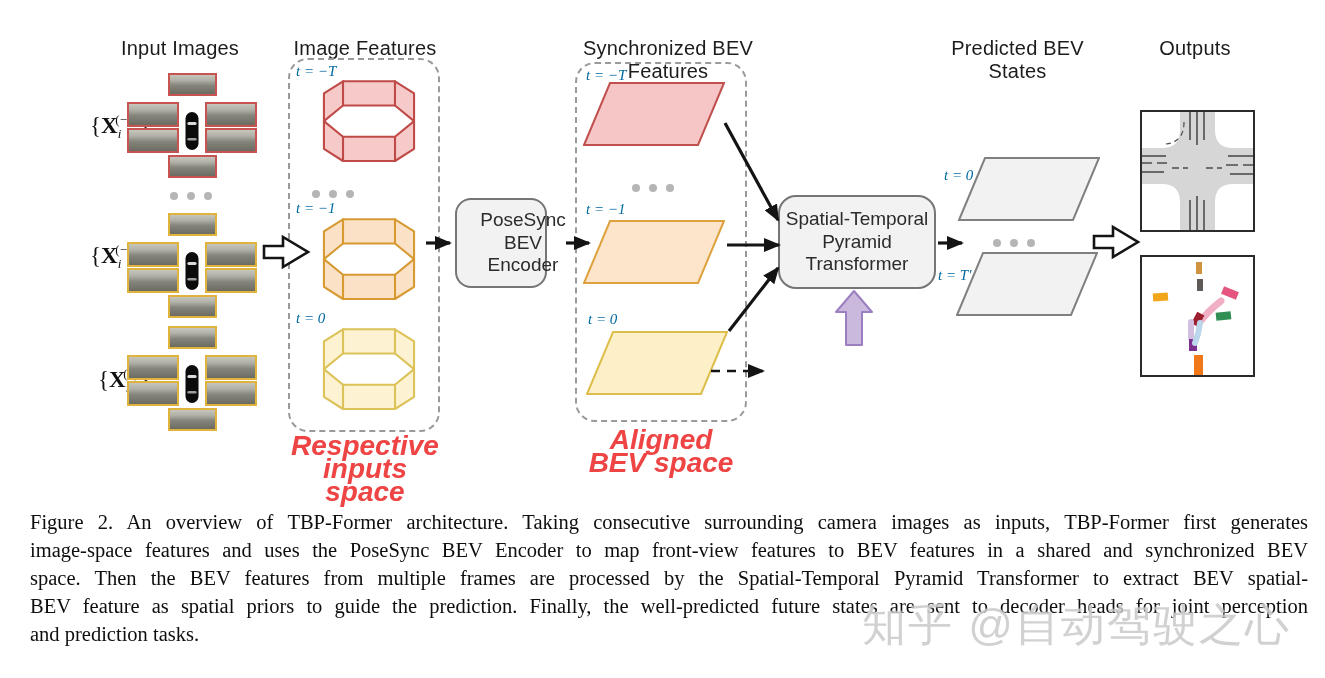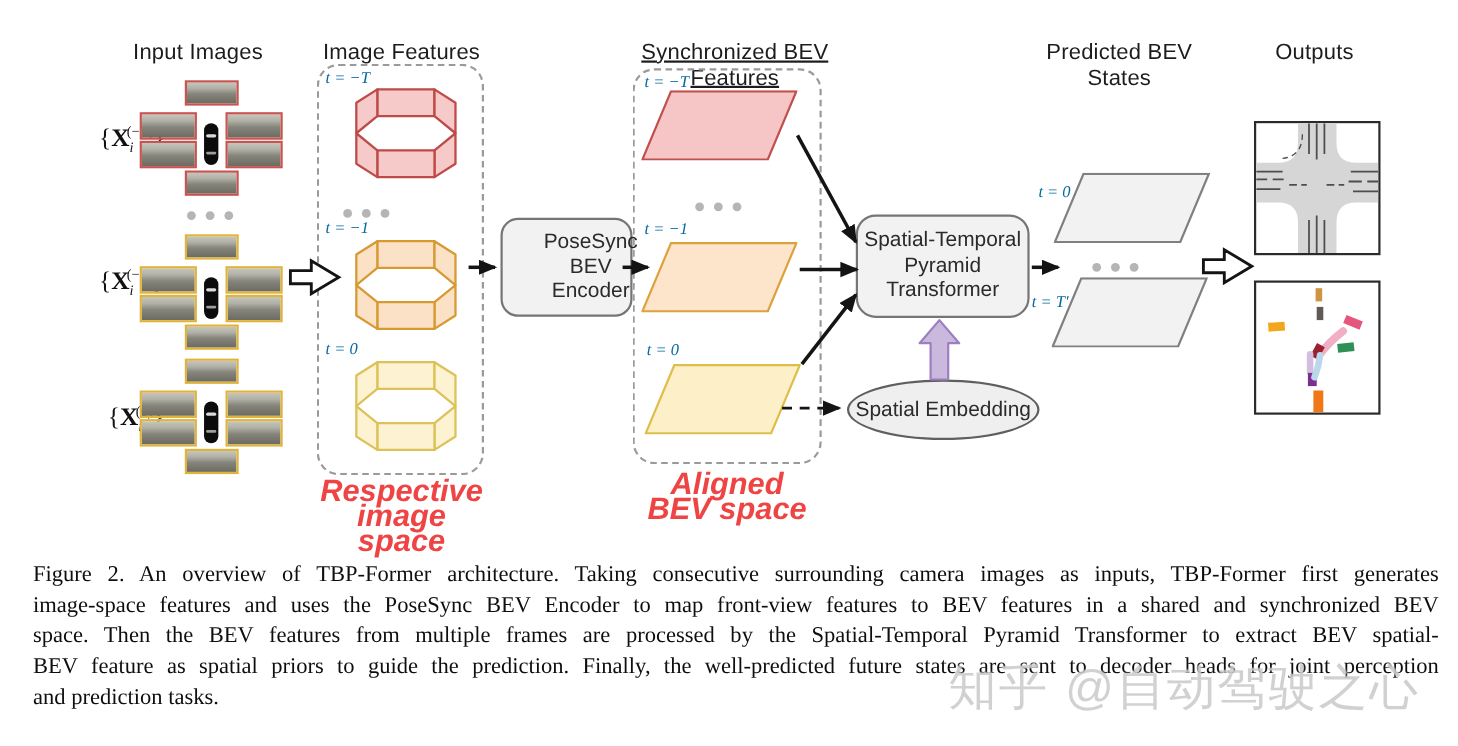--- a/index.html
+++ b/index.html
@@ -66,21 +66,21 @@
              white-space:nowrap;}
   .arrows{left:0;top:0;pointer-events:none;}
 </style>
 </head>
 <body>
 
 <div class="canvas">
 
   <div class="abs col-header" style="left:105px;top:37px;width:150px;">Input Images</div>
   <div class="abs col-header" style="left:290px;top:37px;width:150px;">Image Features</div>
-  <div class="abs col-header" style="left:548px;top:37px;width:240px;text-decoration:underline;">Synchronized BEV Features</div>
+  <div class="abs col-header" style="left:548px;top:37px;width:240px;">Synchronized BEV Features</div>
   <div class="abs col-header" style="left:925px;top:37px;width:185px;">Predicted BEV States</div>
   <div class="abs col-header" style="left:1140px;top:37px;width:110px;">Outputs</div>
 
   <div class="abs mathlab" style="left:50px;top:112px;"><span>{</span><b class="mbase">X</b><sub>i</sub><sup>(−T)</sup><span>}</span></div>
   <div class="abs mathlab" style="left:50px;top:242px;"><span>{</span><b class="mbase">X</b><sub>i</sub><sup>(−1)</sup><span>}</span></div>
   <div class="abs mathlab" style="left:58px;top:366px;"><span>{</span><b class="mbase">X</b><sub>i</sub><sup>(0)</sup><span>}</span></div>
 
   <div class="abs cluster frame-red" style="left:127px;top:73px;">
     <div class="ph top"></div>
     <div class="ph l1"></div>
@@ -168,24 +168,24 @@
         <path d="M90,3 L112,17 V49 L90,31 Z"></path>
         <path d="M112,49 V81 L90,95 V67 Z"></path>
       <path d="M30,67 H90 V95 H30 Z"></path>
         <path d="M8,49 V81 L30,95 V67 Z"></path>
         <path d="M30,3 L8,17 V49 L30,31 Z"></path>
     </g>
   </svg>
 
   <div class="abs region-cap" style="left:285px;top:434px;width:160px;">
     <div>Respective</div>
-    <div>image space</div>
-  </div>
-
-  <div class="abs proc-box" style="left:455px;top:198px;width:120px;height:90px;padding-left:44px;">
+    <div>inputs space</div>
+  </div>
+
+  <div class="abs proc-box" style="left:455px;top:198px;width:92px;height:90px;padding-left:44px;">
     <span>PoseSync</span>
     <span>BEV</span>
     <span>Encoder</span>
   </div>
 
   <div class="abs dash-box" style="left:575px;top:62px;width:172px;height:360px;"></div>
 
   <div class="abs tlab" style="left:586px;top:67px;">t = −T</div>
   <svg class="abs" style="left:583px;top:82px;" width="142" height="64" viewBox="0 0 142 64">
     <path d="M27,1 H141 L115,63 H1 Z" fill="#f6c6c6" stroke="#c0504d" stroke-width="2"></path>
@@ -211,23 +211,20 @@
     <div>Aligned</div>
     <div>BEV space</div>
   </div>
 
   <div class="abs proc-box" style="left:778px;top:195px;width:158px;height:94px;border-radius:18px;align-items:center;">
     <span>Spatial-Temporal</span>
     <span>Pyramid</span>
     <span>Transformer</span>
   </div>
 
-  <div class="abs ellipse" style="left:770px;top:345px;width:175px;height:55px;">
-    <span>Spatial Embedding</span>
-  </div>
 
   <div class="abs tlab" style="left:944px;top:167px;">t = 0</div>
   <svg class="abs" style="left:958px;top:157px;" width="142" height="64" viewBox="0 0 142 64">
     <path d="M27,1 H141 L115,63 H1 Z" fill="#f2f2f2" stroke="#808080" stroke-width="2"></path>
   </svg>
 
   <div class="abs dots" style="left:993px;top:239px;">
       <span class="dot"></span>
       <span class="dot"></span>
       <span class="dot"></span>

